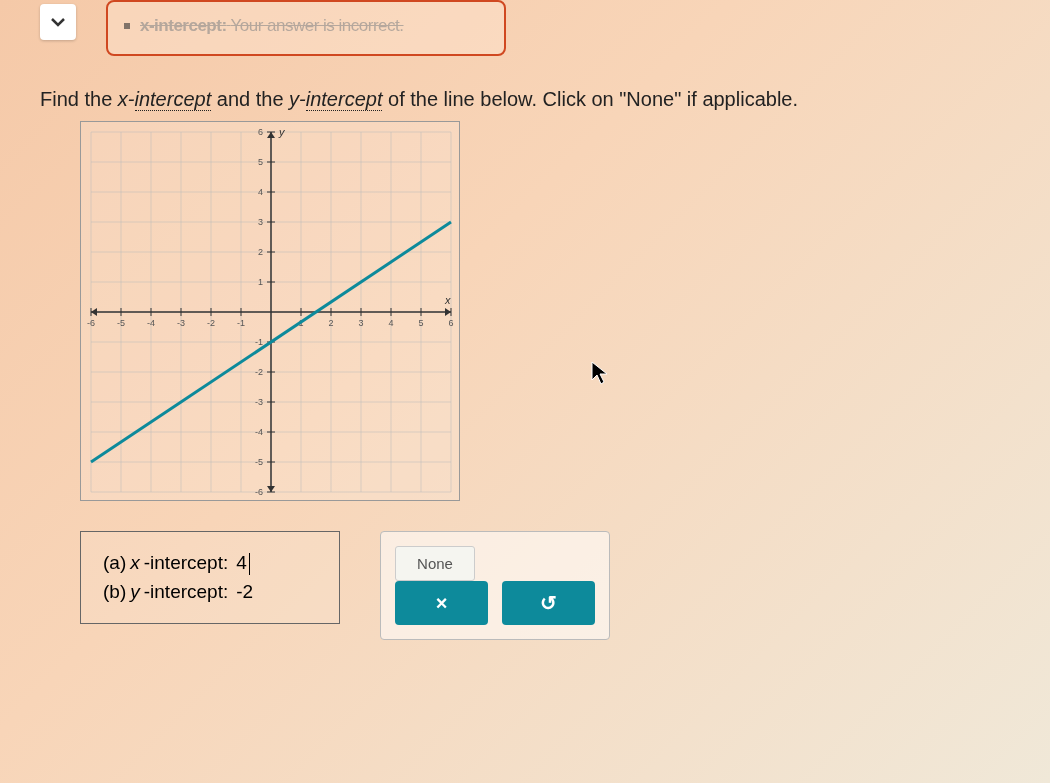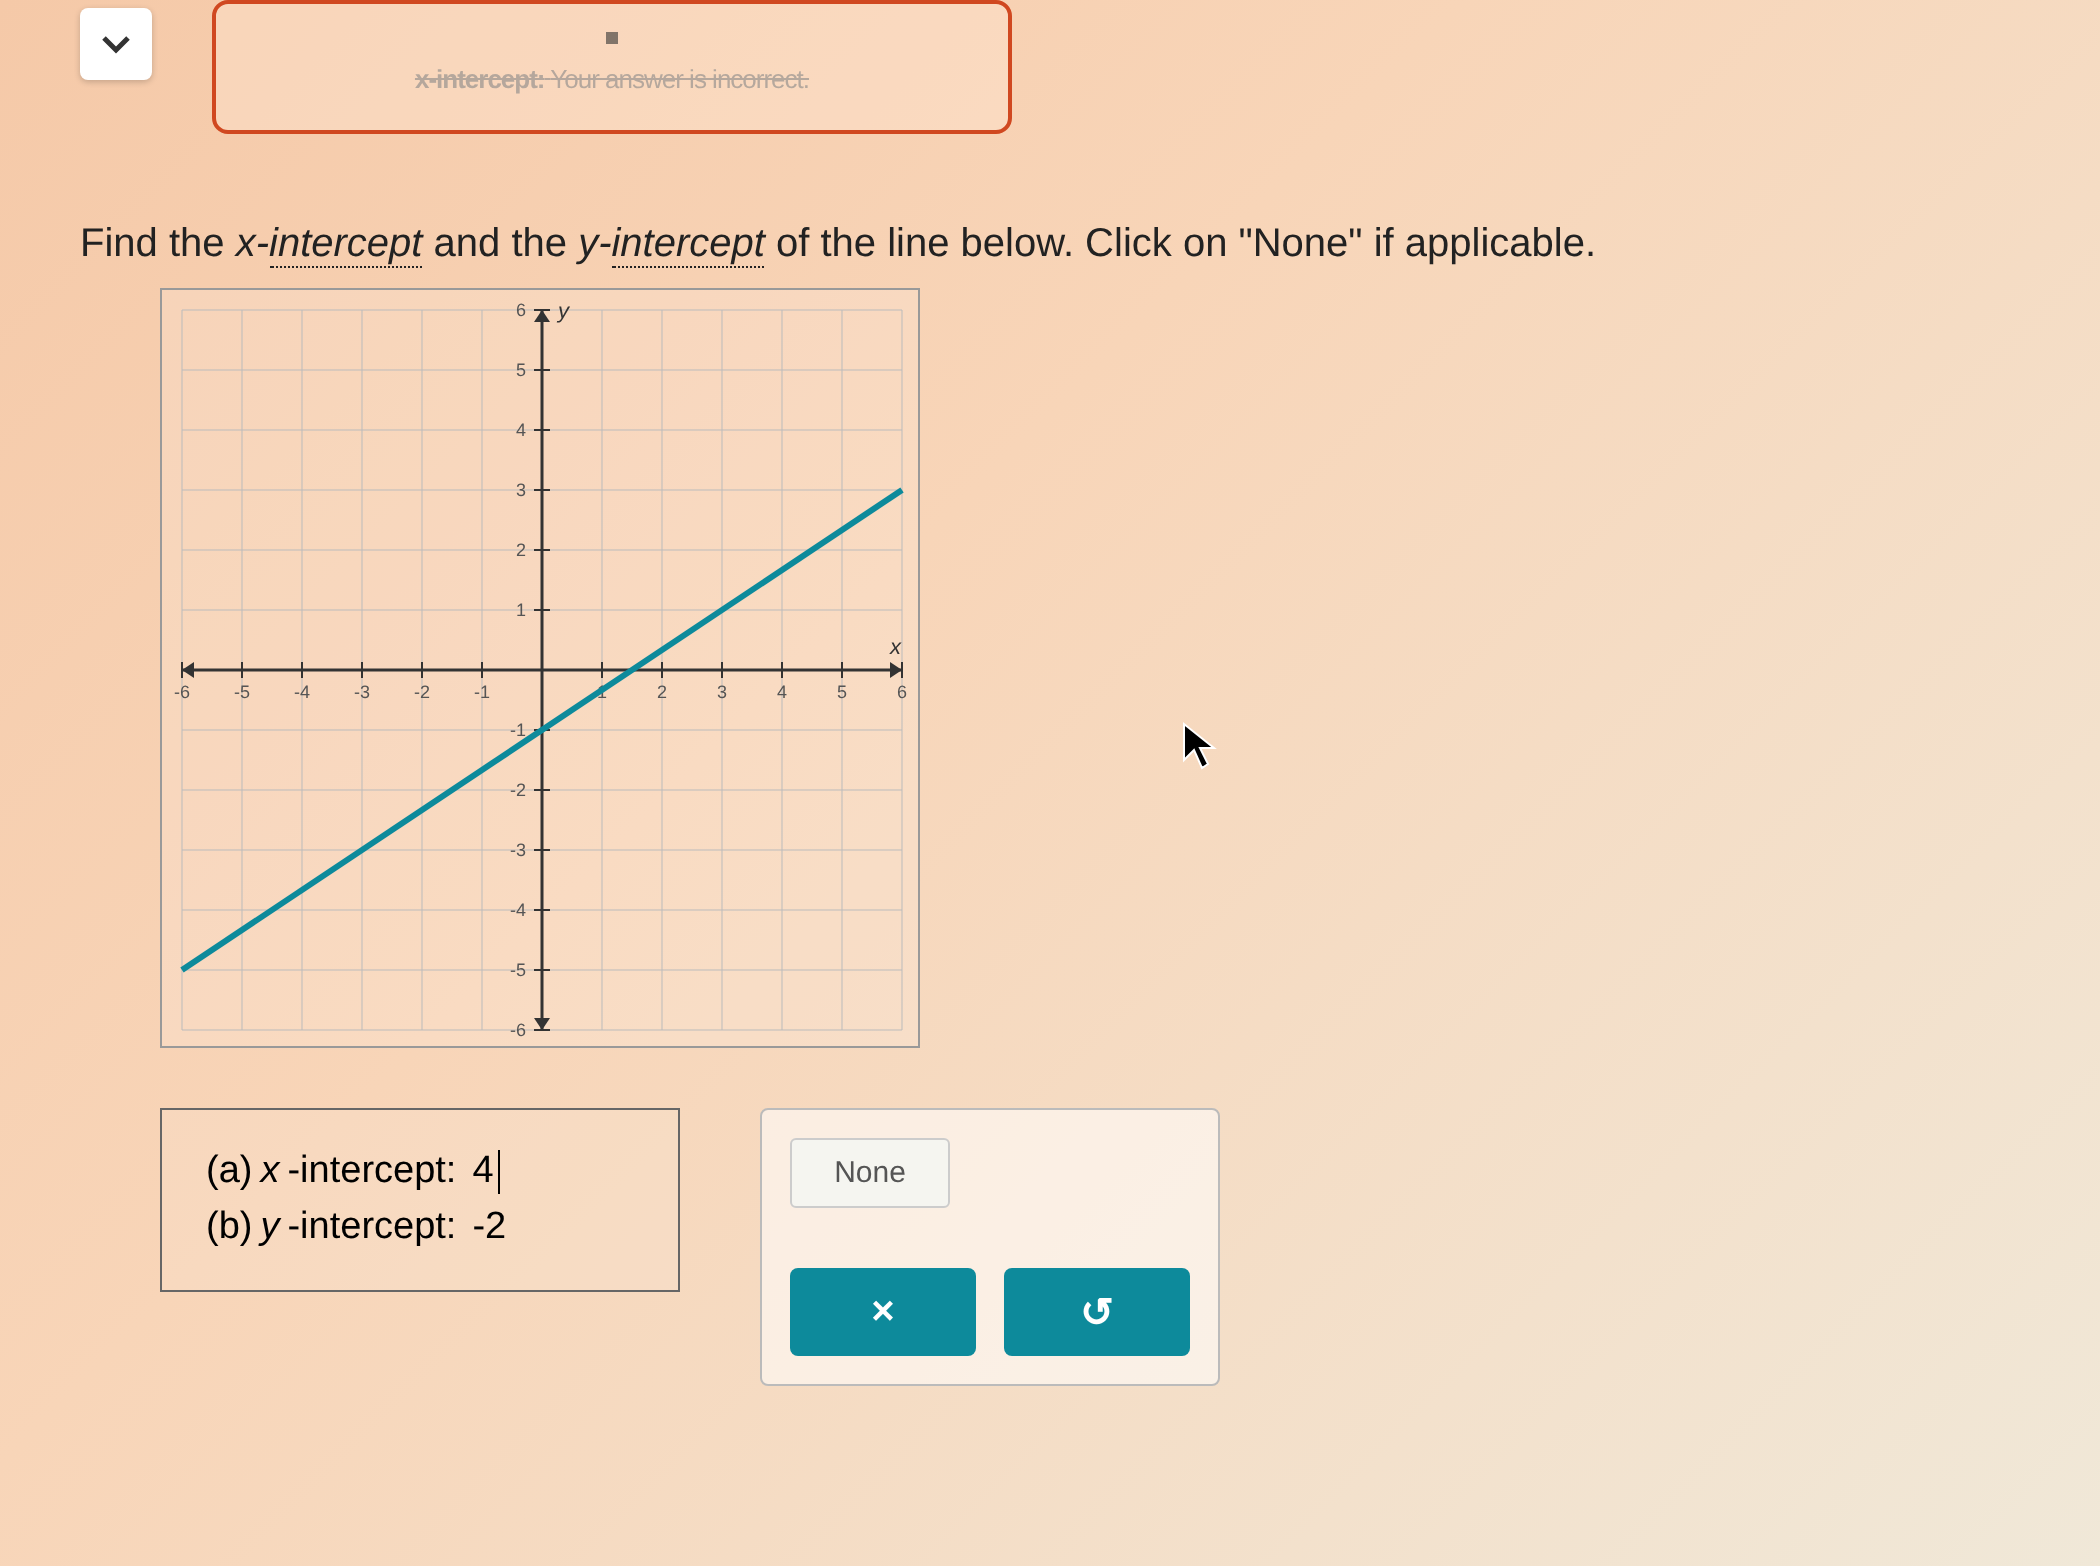--- a/index.html
+++ b/index.html
@@ -16,40 +16,40 @@
   .chevron-btn {
     width: 36px; height: 36px; background: #fff; border-radius: 4px;
     display: flex; align-items: center; justify-content: center;
     box-shadow: 0 1px 3px rgba(0,0,0,0.2); margin-top: 4px;
   }
   .feedback-box {
     margin-left: 30px; border: 2px solid #d04820; border-radius: 8px;
     padding: 10px 16px 14px 16px; background: rgba(255,230,210,0.4);
     margin-bottom: 20px; min-width: 400px;
   }
-  .fb-line { font-size: 13px; color: #333; margin: 4px 0; display:flex; align-items:center; gap:10px;flex-direction:column;}
+  .fb-line { font-size: 17px; color: #333; margin: 4px 0; display:flex; align-items:center; gap:10px;}
   .bullet { width:6px; height:6px; background:#333; display:inline-block;}
   .bold { font-weight: bold; }
   .fb-top { color: #888; text-decoration: line-through; opacity:0.6; letter-spacing:-0.5px;}
   .question {
-    margin: 24px 30px 10px 40px; font-size: 20px; color: #222;
+    margin: 12px 30px 10px 40px; font-size: 20px; color: #222;
   }
   .term { font-style: italic; }
   .dotted { border-bottom: 1px dotted #222; }
   .graph-wrap { margin-left: 80px; margin-top: 10px; }
   .graph-box { width: 380px; height: 380px; border: 1px solid #999; background: rgba(255,255,255,0.15); position:relative;}
   .answer-row { display: flex; gap: 40px; margin: 30px 0 0 80px; align-items:flex-start;}
   .answer-box { border: 1px solid #666; padding: 14px 22px; background: rgba(255,255,255,0.1); min-width: 260px;}
   .ans-line { font-size: 19px; margin: 6px 0; display:flex; align-items:center; gap:4px;}
   .ans-label-var { font-style: italic; }
   .ans-val { margin-left:4px; }
   .cursor-caret { display:inline-block; width:1px; height:22px; background:#000; margin-left:2px; vertical-align:middle;}
   .tool-panel {
     border: 1px solid #bbb; border-radius: 4px; padding: 14px; background: rgba(255,255,255,0.55);
-    display:flex; flex-direction:column; gap:30px; min-width: 230px;
+    display:flex; flex-direction:column; gap:0; min-width: 230px;
   }
   .none-btn {
     border: 1px solid #ccc; background: #f5f5f0; color:#555; padding: 8px 14px;
     font-size: 15px; width: 80px; text-align:center; border-radius:3px;
   }
   .btn-row { display:flex; gap:14px; }
   .tool-btn {
     flex:1; background: #0d8a9b; color:#fff; border-radius:4px;
     display:flex; align-items:center; justify-content:center;
     height: 44px; font-size: 20px; font-weight:bold;

